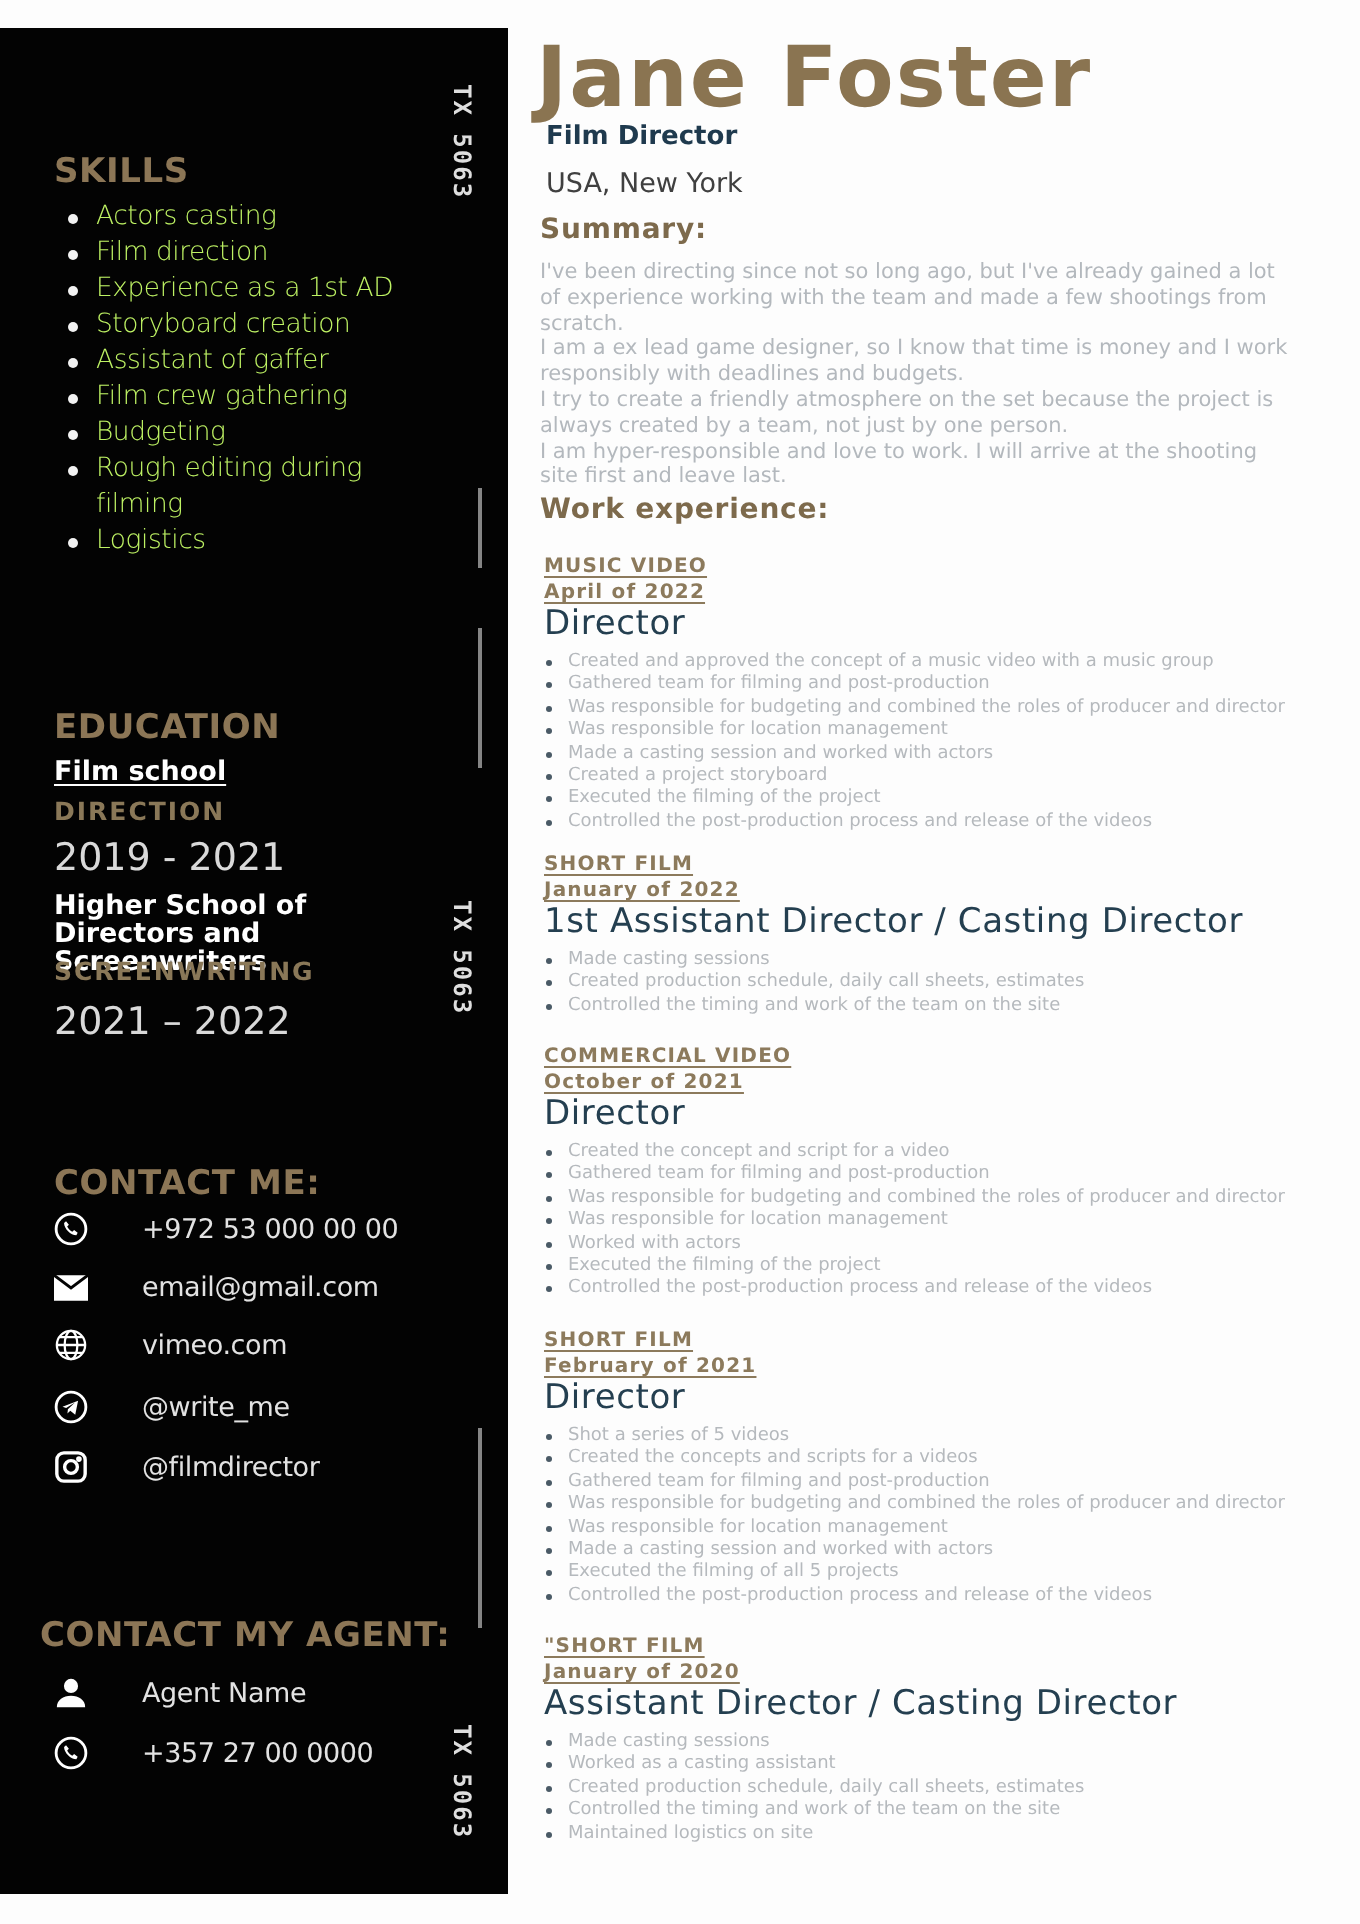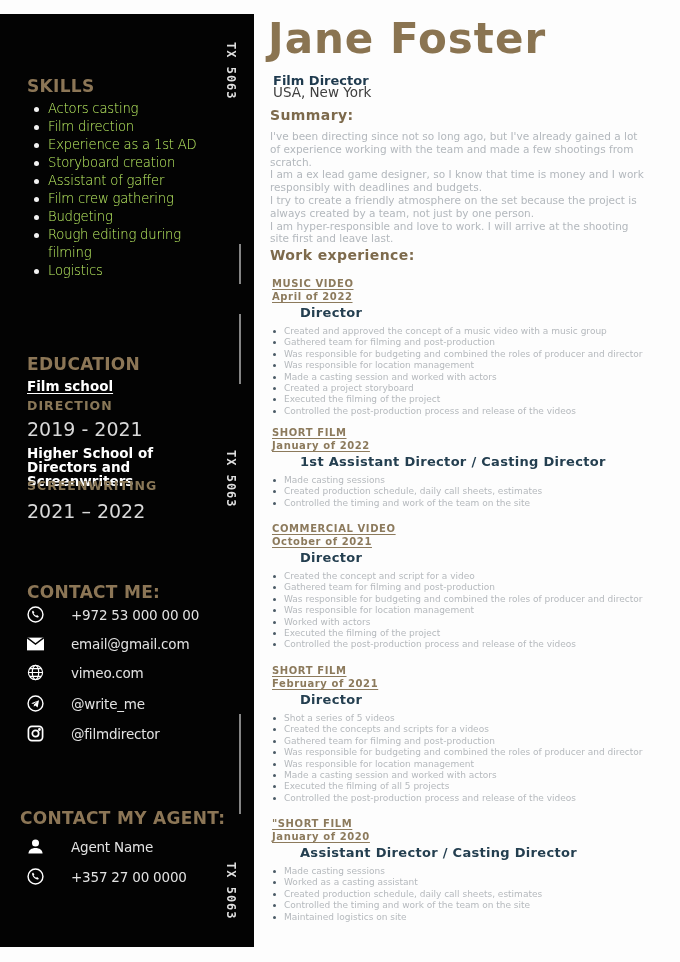--- a/index.html
+++ b/index.html
@@ -41,34 +41,34 @@
 
     .contact-row { position: absolute; left: 27px; display: flex; align-items: center; gap: 27px; }
     .contact-row .ico { width: 17px; height: 17px; display: inline-flex; align-items: center; justify-content: center; }
     .contact-row .txt { font-size: 13.5px; color: #e2e2e2; letter-spacing: -0.2px; }
 
     .main { position: absolute; left: 254px; top: 0; width: 426px; height: 962px; }
     .name {
       position: absolute; left: 14px; top: 14px; font-size: 42px; font-weight: bold; color: #8a7451;
       letter-spacing: 1px; font-family: "DejaVu Sans", sans-serif;
     }
-    .job-title { position: absolute; left: 19px; top: 73px; font-size: 13px; font-weight: bold; color: #1f3a4e; }
+    .job-title { position: absolute; left: 19px; top: 61px; font-size: 13px; font-weight: bold; color: #1f3a4e; }
     .location { position: absolute; left: 19px; top: 84px; font-size: 13.5px; color: #404040; }
     .h2 { position: absolute; left: 16px; font-size: 14px; font-weight: bold; color: #7d6a4c; letter-spacing: 0.4px; }
     .summary {
       position: absolute; left: 16px; top: 130px; width: 380px; font-size: 10.5px; line-height: 12.8px; color: #b3b8bd;
     }
     .summary p { margin: 0; }
 
     .job { position: absolute; left: 18px; width: 400px; }
     .job .cat, .job .date {
       font-size: 10px; font-weight: bold; color: #8c7a5c; letter-spacing: 0.6px;
       text-decoration: underline; text-underline-offset: 2px; line-height: 13px; display: block;
     }
-    .job .role { font-size: 13px; font-weight: bold; color: #243f50; margin-top: 2px; line-height: 15px; letter-spacing: 0.3px; margin-left: 28px; }
+    .job .role { font-size: 17px; font-weight: normal; color: #243f50; margin-top: 2px; line-height: 15px; letter-spacing: 0.3px; }
     .job ul { list-style: none; margin-top: 6px; }
     .job li {
       position: relative; padding-left: 12px; font-size: 9px; color: #b5b9bd; line-height: 11.4px; white-space: nowrap;
     }
     .job li::before {
       content: ""; position: absolute; left: 1px; top: 4px; width: 3px; height: 3px; border-radius: 50%; background: #4a5a66;
     }
   </style>
 </head>
 <body>

